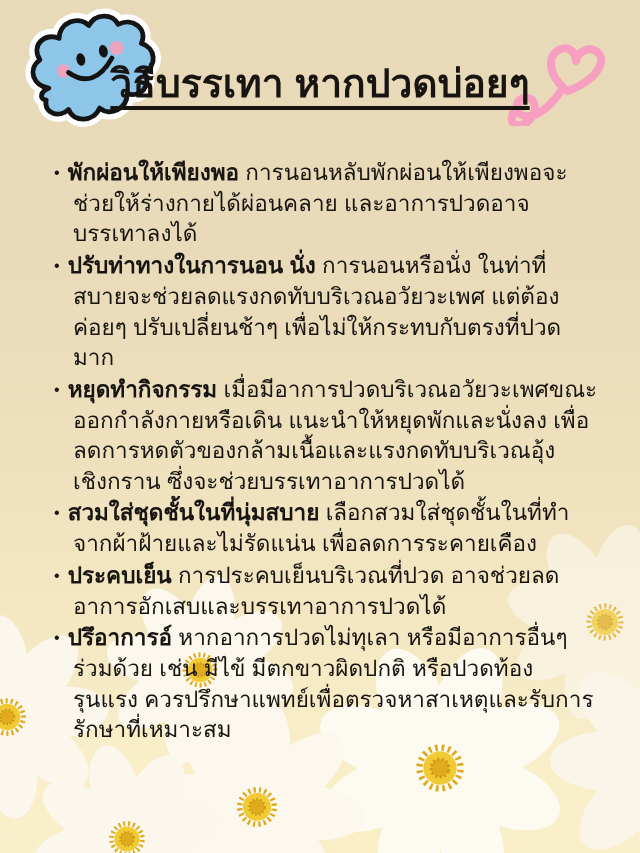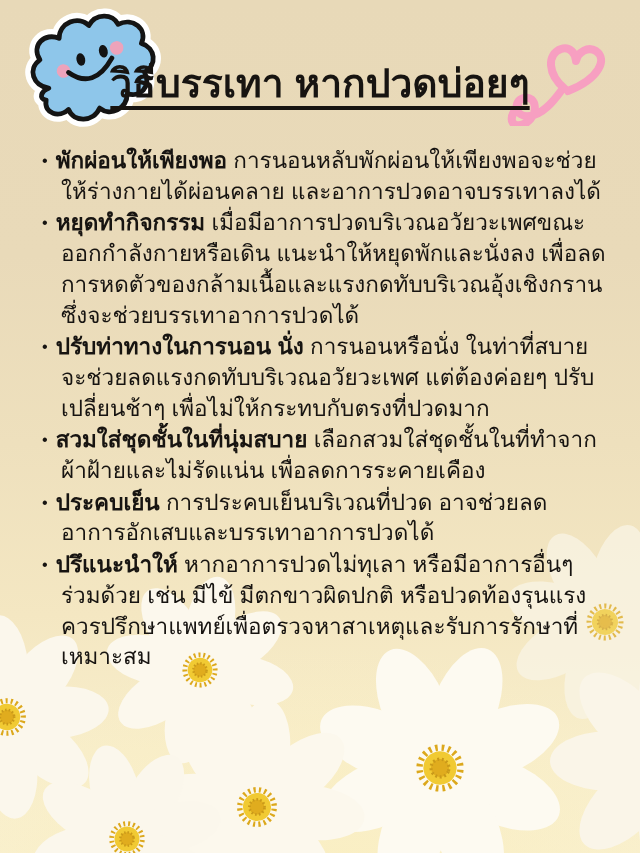--- a/index.html
+++ b/index.html
@@ -25,21 +25,21 @@
     text-decoration-thickness:4px;
     text-underline-offset:9px;
   }
   
   .content{
     position:absolute;top:141px;left:38px;width:576px;z-index:2;
     color:#171411;
     font-size:22.5px;line-height:30.6px;
     overflow-wrap:break-word;
   }
-  .content ul{list-style:none;margin:4px;padding:0;}
+  .content ul{list-style:none;margin:16px;padding:0;}
   .content li{padding-left:19px;text-indent:-19px;}
   .dot{font-size:0.72em;vertical-align:0.14em;padding-right:8px;}
   .lead{font-weight:bold;}
 </style>
 </head>
 <body>
 
 <div class="page">
 
   <svg class="cloud" viewBox="0 0 150 130" aria-hidden="true">
@@ -57,25 +57,25 @@
       <path d="M 20,78 C 8,92 15,102 28,95 C 41,87 39,67 26,70 C 14,73 17,90 32,88 C 45,86 55,74 63,63"></path>
       <path d="M 67,61 C 49,46 49,26 63,21 C 72,18 78,26 78,33 C 80,24 90,18 98,23 C 110,31 101,51 70,63"></path>
     </g>
   </svg>
 
   <div class="title">วิธีบรรเทา หากปวดบ่อยๆ</div>
 
   <div class="content">
     <ul>
       <li><span class="dot">•</span><span class="lead">พักผ่อนให้เพียงพอ</span><span> การนอนหลับพักผ่อนให้เพียงพอจะช่วยให้ร่างกายได้ผ่อนคลาย และอาการปวดอาจบรรเทาลงได้</span></li>
+      <li><span class="dot">•</span><span class="lead">ปรับท่าทางในการนอน นั่ง</span><span> การนอนหรือนั่ง ในท่าที่สบายจะช่วยลดแรงกดทับบริเวณอวัยวะเพศ แต่ต้องค่อยๆ ปรับเปลี่ยนช้าๆ เพื่อไม่ให้กระทบกับตรงที่ปวดมาก</span></li>
       <li><span class="dot">•</span><span class="lead">หยุดทำกิจกรรม</span><span> เมื่อมีอาการปวดบริเวณอวัยวะเพศขณะออกกำลังกายหรือเดิน แนะนำให้หยุดพักและนั่งลง เพื่อลดการหดตัวของกล้ามเนื้อและแรงกดทับบริเวณอุ้งเชิงกราน ซึ่งจะช่วยบรรเทาอาการปวดได้</span></li>
-      <li><span class="dot">•</span><span class="lead">ปรับท่าทางในการนอน นั่ง</span><span> การนอนหรือนั่ง ในท่าที่สบายจะช่วยลดแรงกดทับบริเวณอวัยวะเพศ แต่ต้องค่อยๆ ปรับเปลี่ยนช้าๆ เพื่อไม่ให้กระทบกับตรงที่ปวดมาก</span></li>
       <li><span class="dot">•</span><span class="lead">สวมใส่ชุดชั้นในที่นุ่มสบาย</span><span> เลือกสวมใส่ชุดชั้นในที่ทำจากผ้าฝ้ายและไม่รัดแน่น เพื่อลดการระคายเคือง</span></li>
       <li><span class="dot">•</span><span class="lead">ประคบเย็น</span><span> การประคบเย็นบริเวณที่ปวด อาจช่วยลดอาการอักเสบและบรรเทาอาการปวดได้</span></li>
-      <li><span class="dot">•</span><span class="lead">ปรึแนะนำให์</span><span> หากอาการปวดไม่ทุเลา หรือมีอาการอื่นๆ ร่วมด้วย เช่น มีไข้ มีตกขาวผิดปกติ หรือปวดท้องรุนแรง ควรปรึกษาแพทย์เพื่อตรวจหาสาเหตุและรับการรักษาที่เหมาะสม</span></li>
+      <li><span class="dot">•</span><span class="lead">ปรึอาการอ์</span><span> หากอาการปวดไม่ทุเลา หรือมีอาการอื่นๆ ร่วมด้วย เช่น มีไข้ มีตกขาวผิดปกติ หรือปวดท้องรุนแรง ควรปรึกษาแพทย์เพื่อตรวจหาสาเหตุและรับการรักษาที่เหมาะสม</span></li>
     </ul>
   </div>
 
   <svg class="flowers" viewBox="0 0 640 340" aria-hidden="true">
     <defs>
       <ellipse id="petal" cx="0" cy="-52" rx="25" ry="48"></ellipse>
       <g id="flower8">
         <use href="#petal"></use>
         <use href="#petal" transform="rotate(45)"></use>
         <use href="#petal" transform="rotate(90)"></use>

